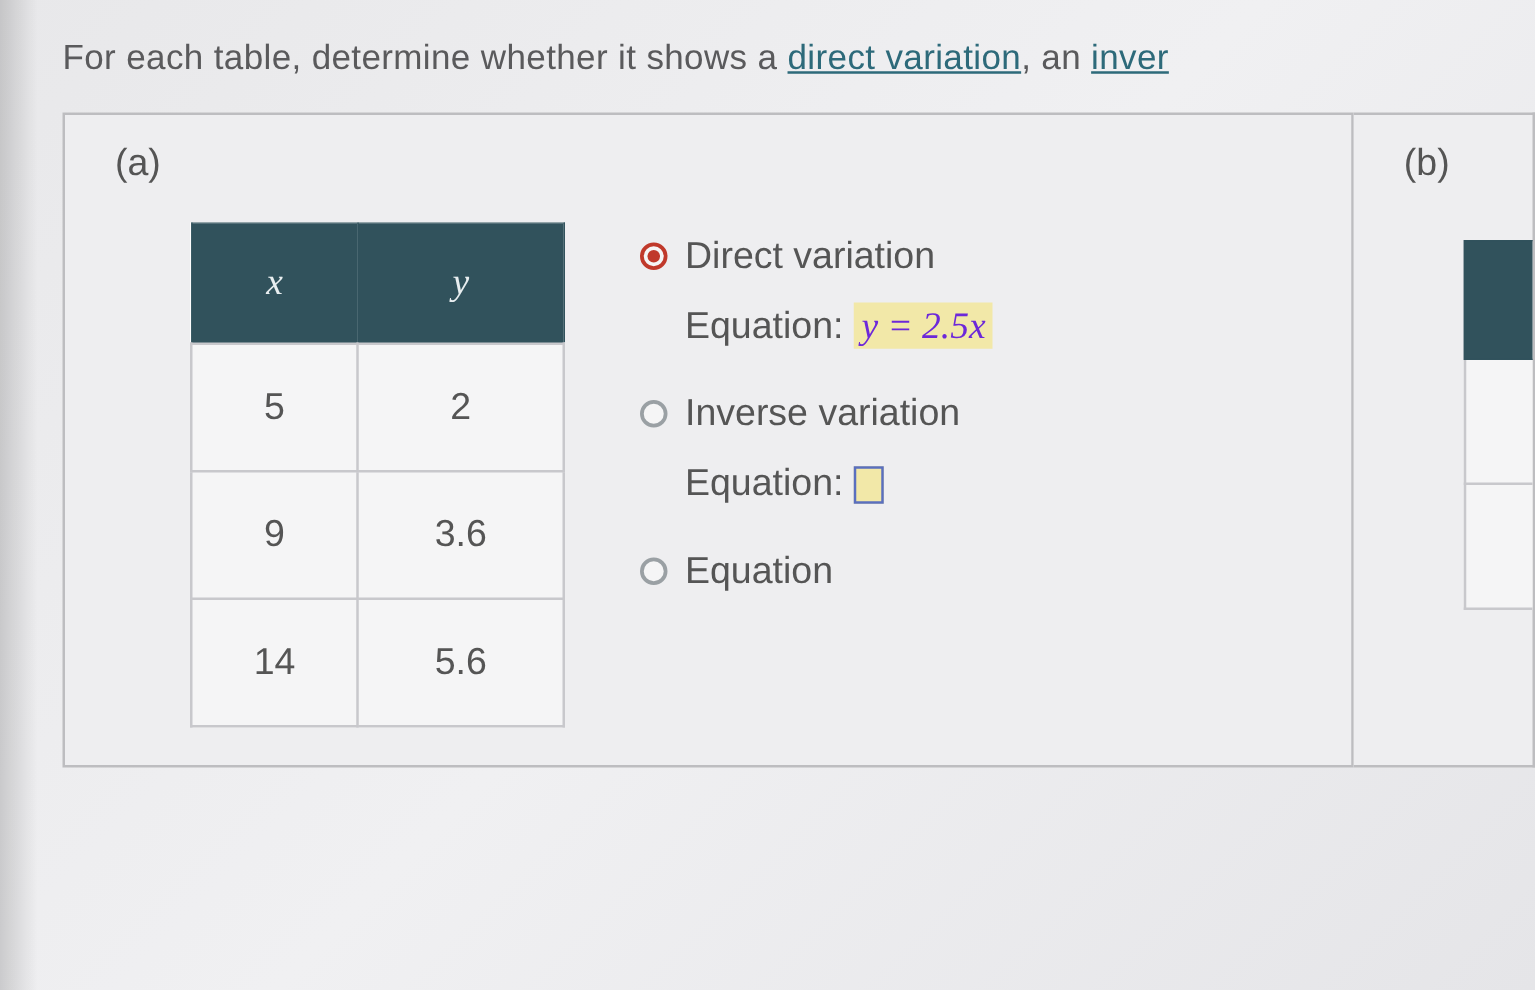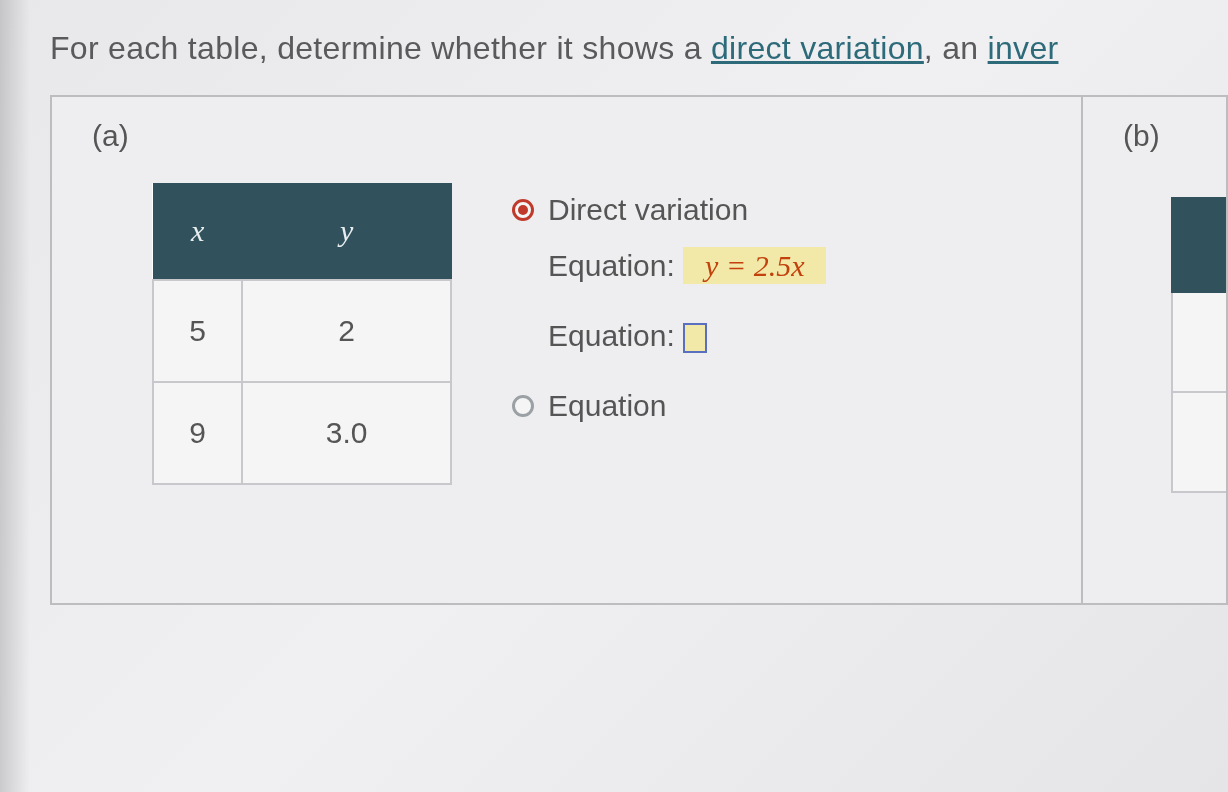--- a/index.html
+++ b/index.html
@@ -16,21 +16,21 @@
     position: absolute;
     top: 0; left: 0;
     width: 30px; height: 100%;
     background: linear-gradient(90deg, rgba(0,0,0,0.15), transparent);
     pointer-events: none;
   }
   .content {
     padding: 30px 0 0 50px;
   }
   .instr {
-    font-size: 32px;
+    font-size: 28px;
     color: #5a5a5c;
     filter: blur(0.5px);
     letter-spacing: 0.3px;
     margin-bottom: 28px;
     white-space: nowrap;
   }
   .instr .link {
     color: #2d6a7a;
     text-decoration: underline;
     text-decoration-color: #2d6a7a;
@@ -116,24 +116,24 @@
     background: #c0392b;
     border-radius: 50%;
   }
   .eq-line {
     margin: 0 0 36px 36px;
     font-size: 30px;
     color: #555;
   }
   .eq-hl {
     background: #f2e8a8;
-    color: #c2410c;
+    color: #6d28d9;
     font-style: italic;
     font-family: "Times New Roman", serif;
-    padding: 2px 22px;
+    padding: 2px 6px;
   }
   .eq-box {
     display: inline-block;
     width: 24px; height: 30px;
     border: 2px solid #5a6fbf;
     background: #f2e8a8;
     vertical-align: middle;
   }
   .panel-b .mini-table-hint {
     position: absolute;
@@ -175,35 +175,43 @@
               <tr>
             <th>x</th>
             <th>y</th>
           </tr>
           <tr>
             <td>5</td>
             <td>2</td>
           </tr>
           <tr>
             <td>9</td>
-            <td>3.0</td>
+            <td>3.6</td>
+          </tr>
+          <tr>
+            <td>14</td>
+            <td>5.6</td>
           </tr>
         </tbody>
           </table>
 
         <div class="options">
           <div class="opt-row">
             <span class="radio selected"></span>
             <span>Direct variation</span>
           </div>
           <div class="eq-line">
             <span>Equation: </span>
             <span class="eq-hl">y = 2.5x</span>
           </div>
 
+          <div class="opt-row">
+            <span class="radio"></span>
+            <span>Inverse variation</span>
+          </div>
           <div class="eq-line">
             <span>Equation:</span>
             <span class="eq-box"></span>
           </div>
 
           <div class="opt-row">
             <span class="radio"></span>
             <span>Equation</span>
           </div>
         </div>

